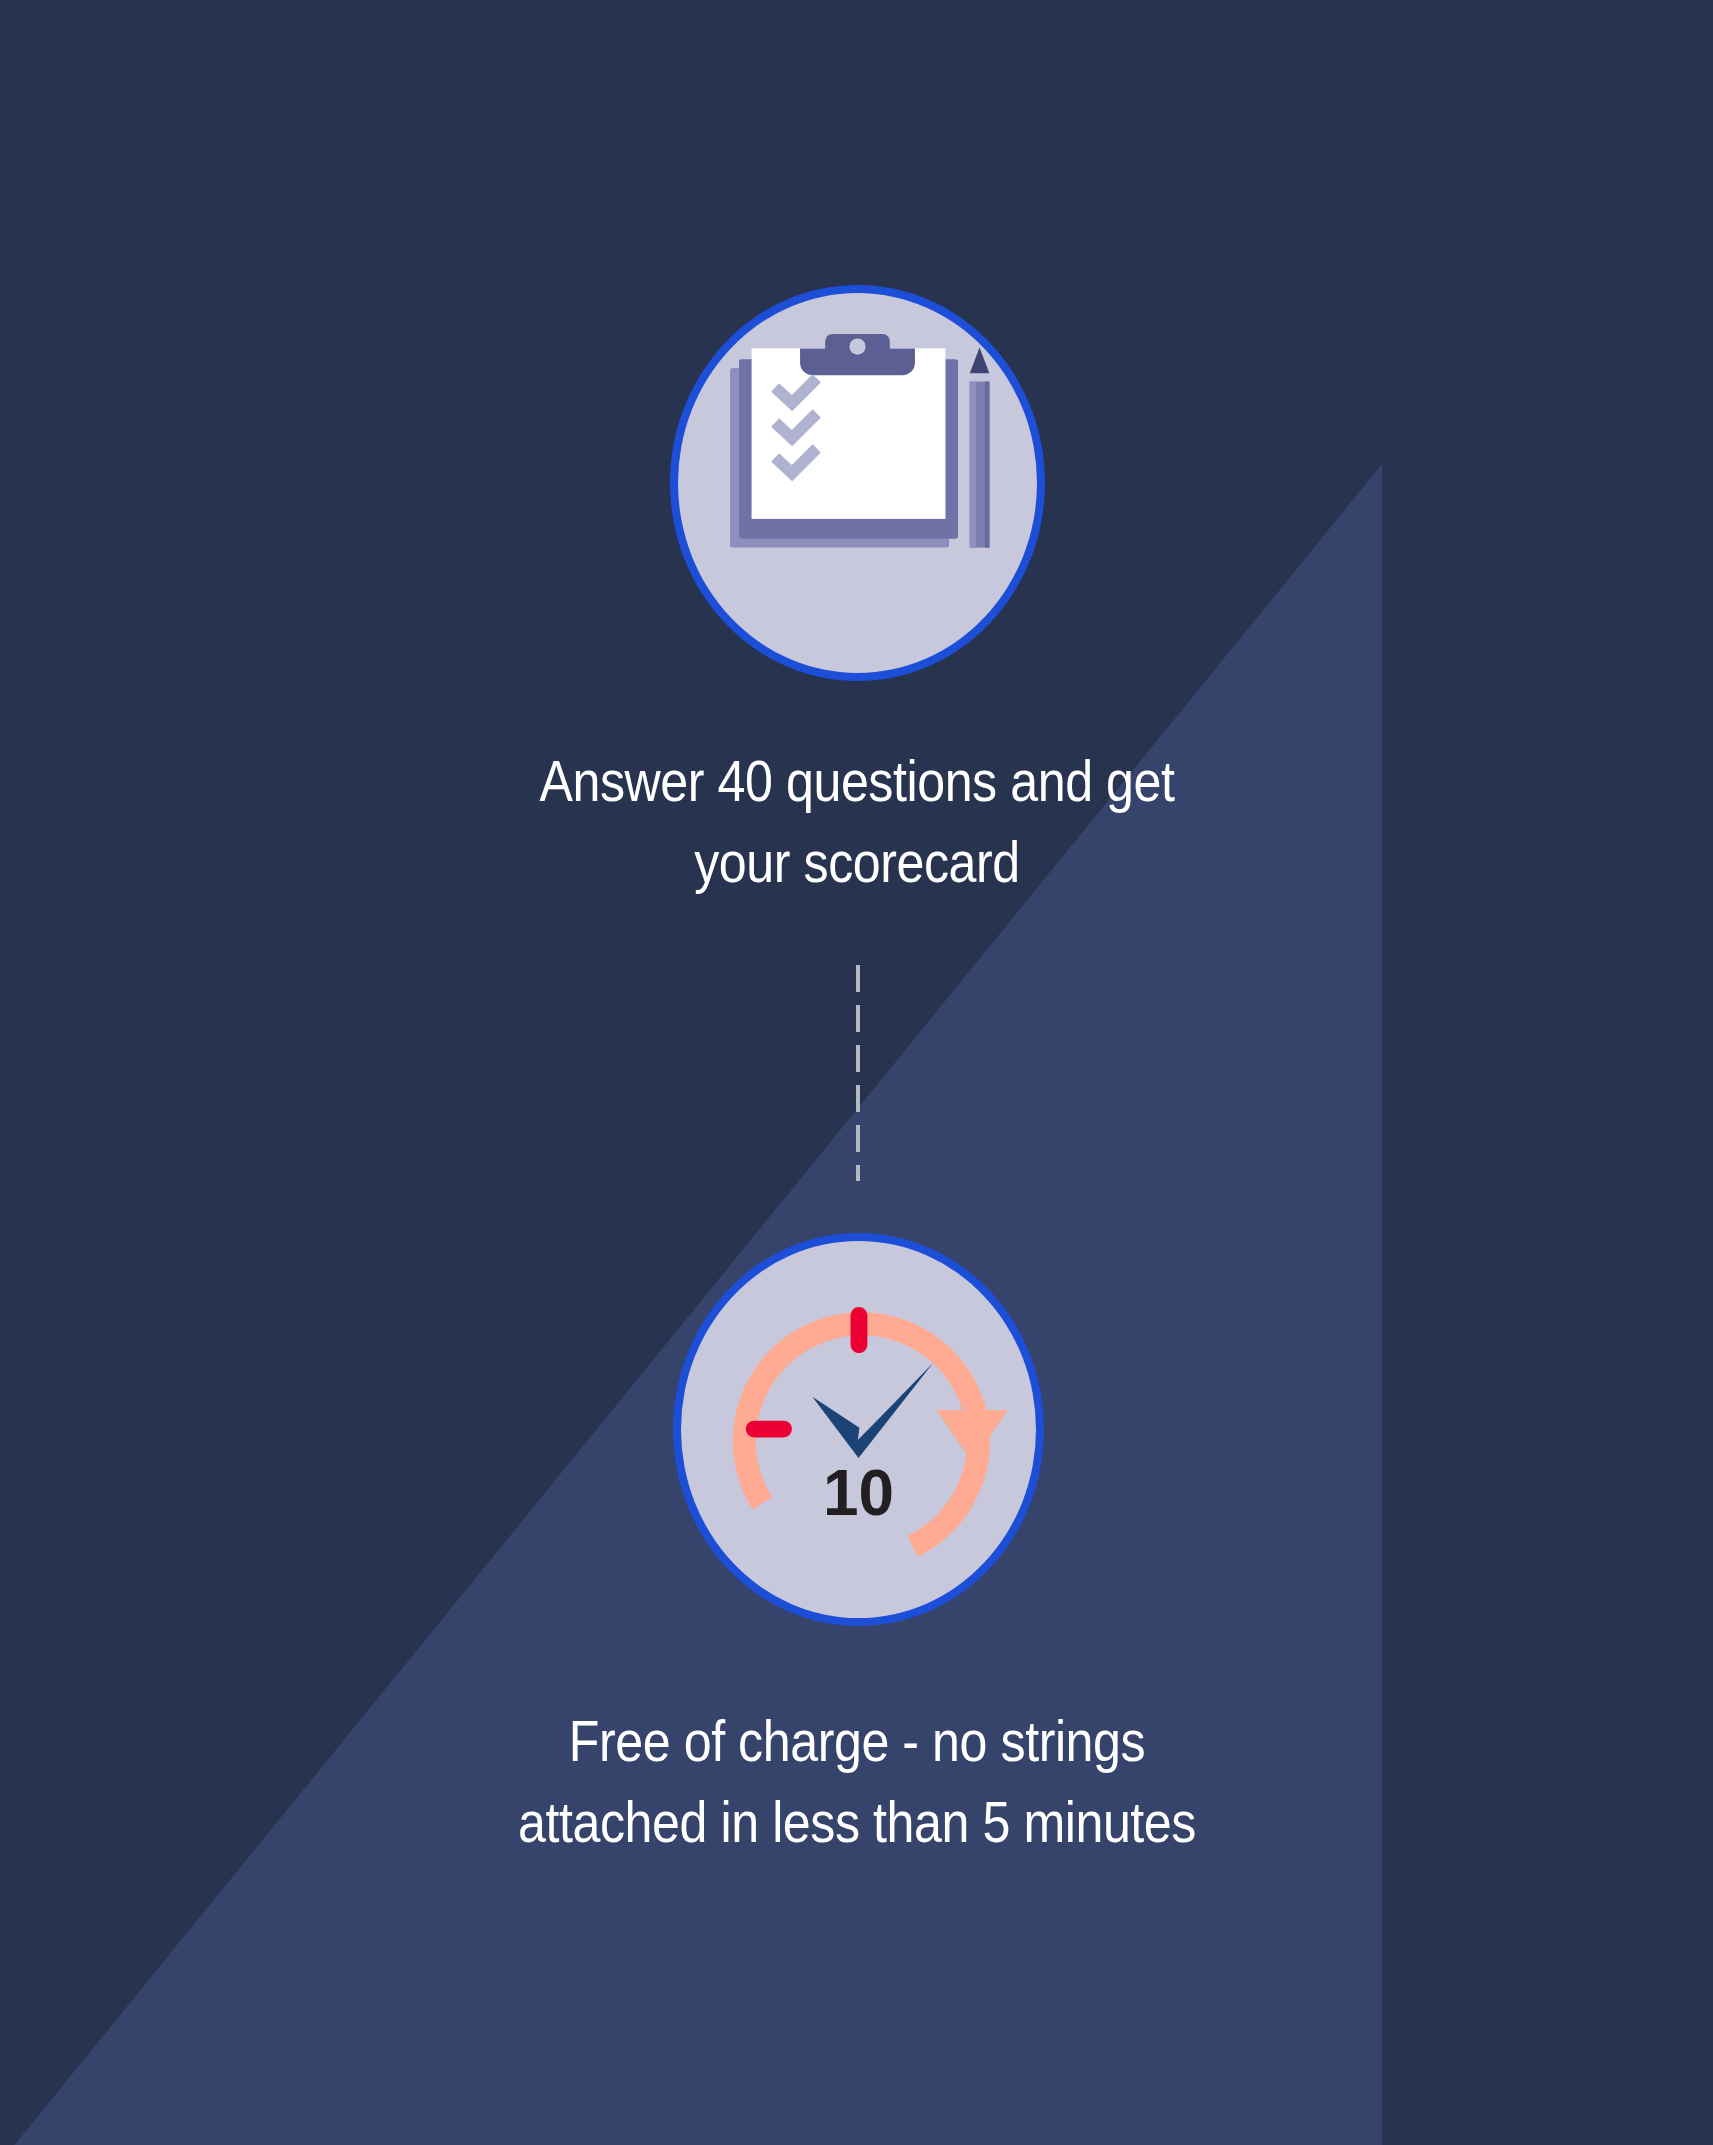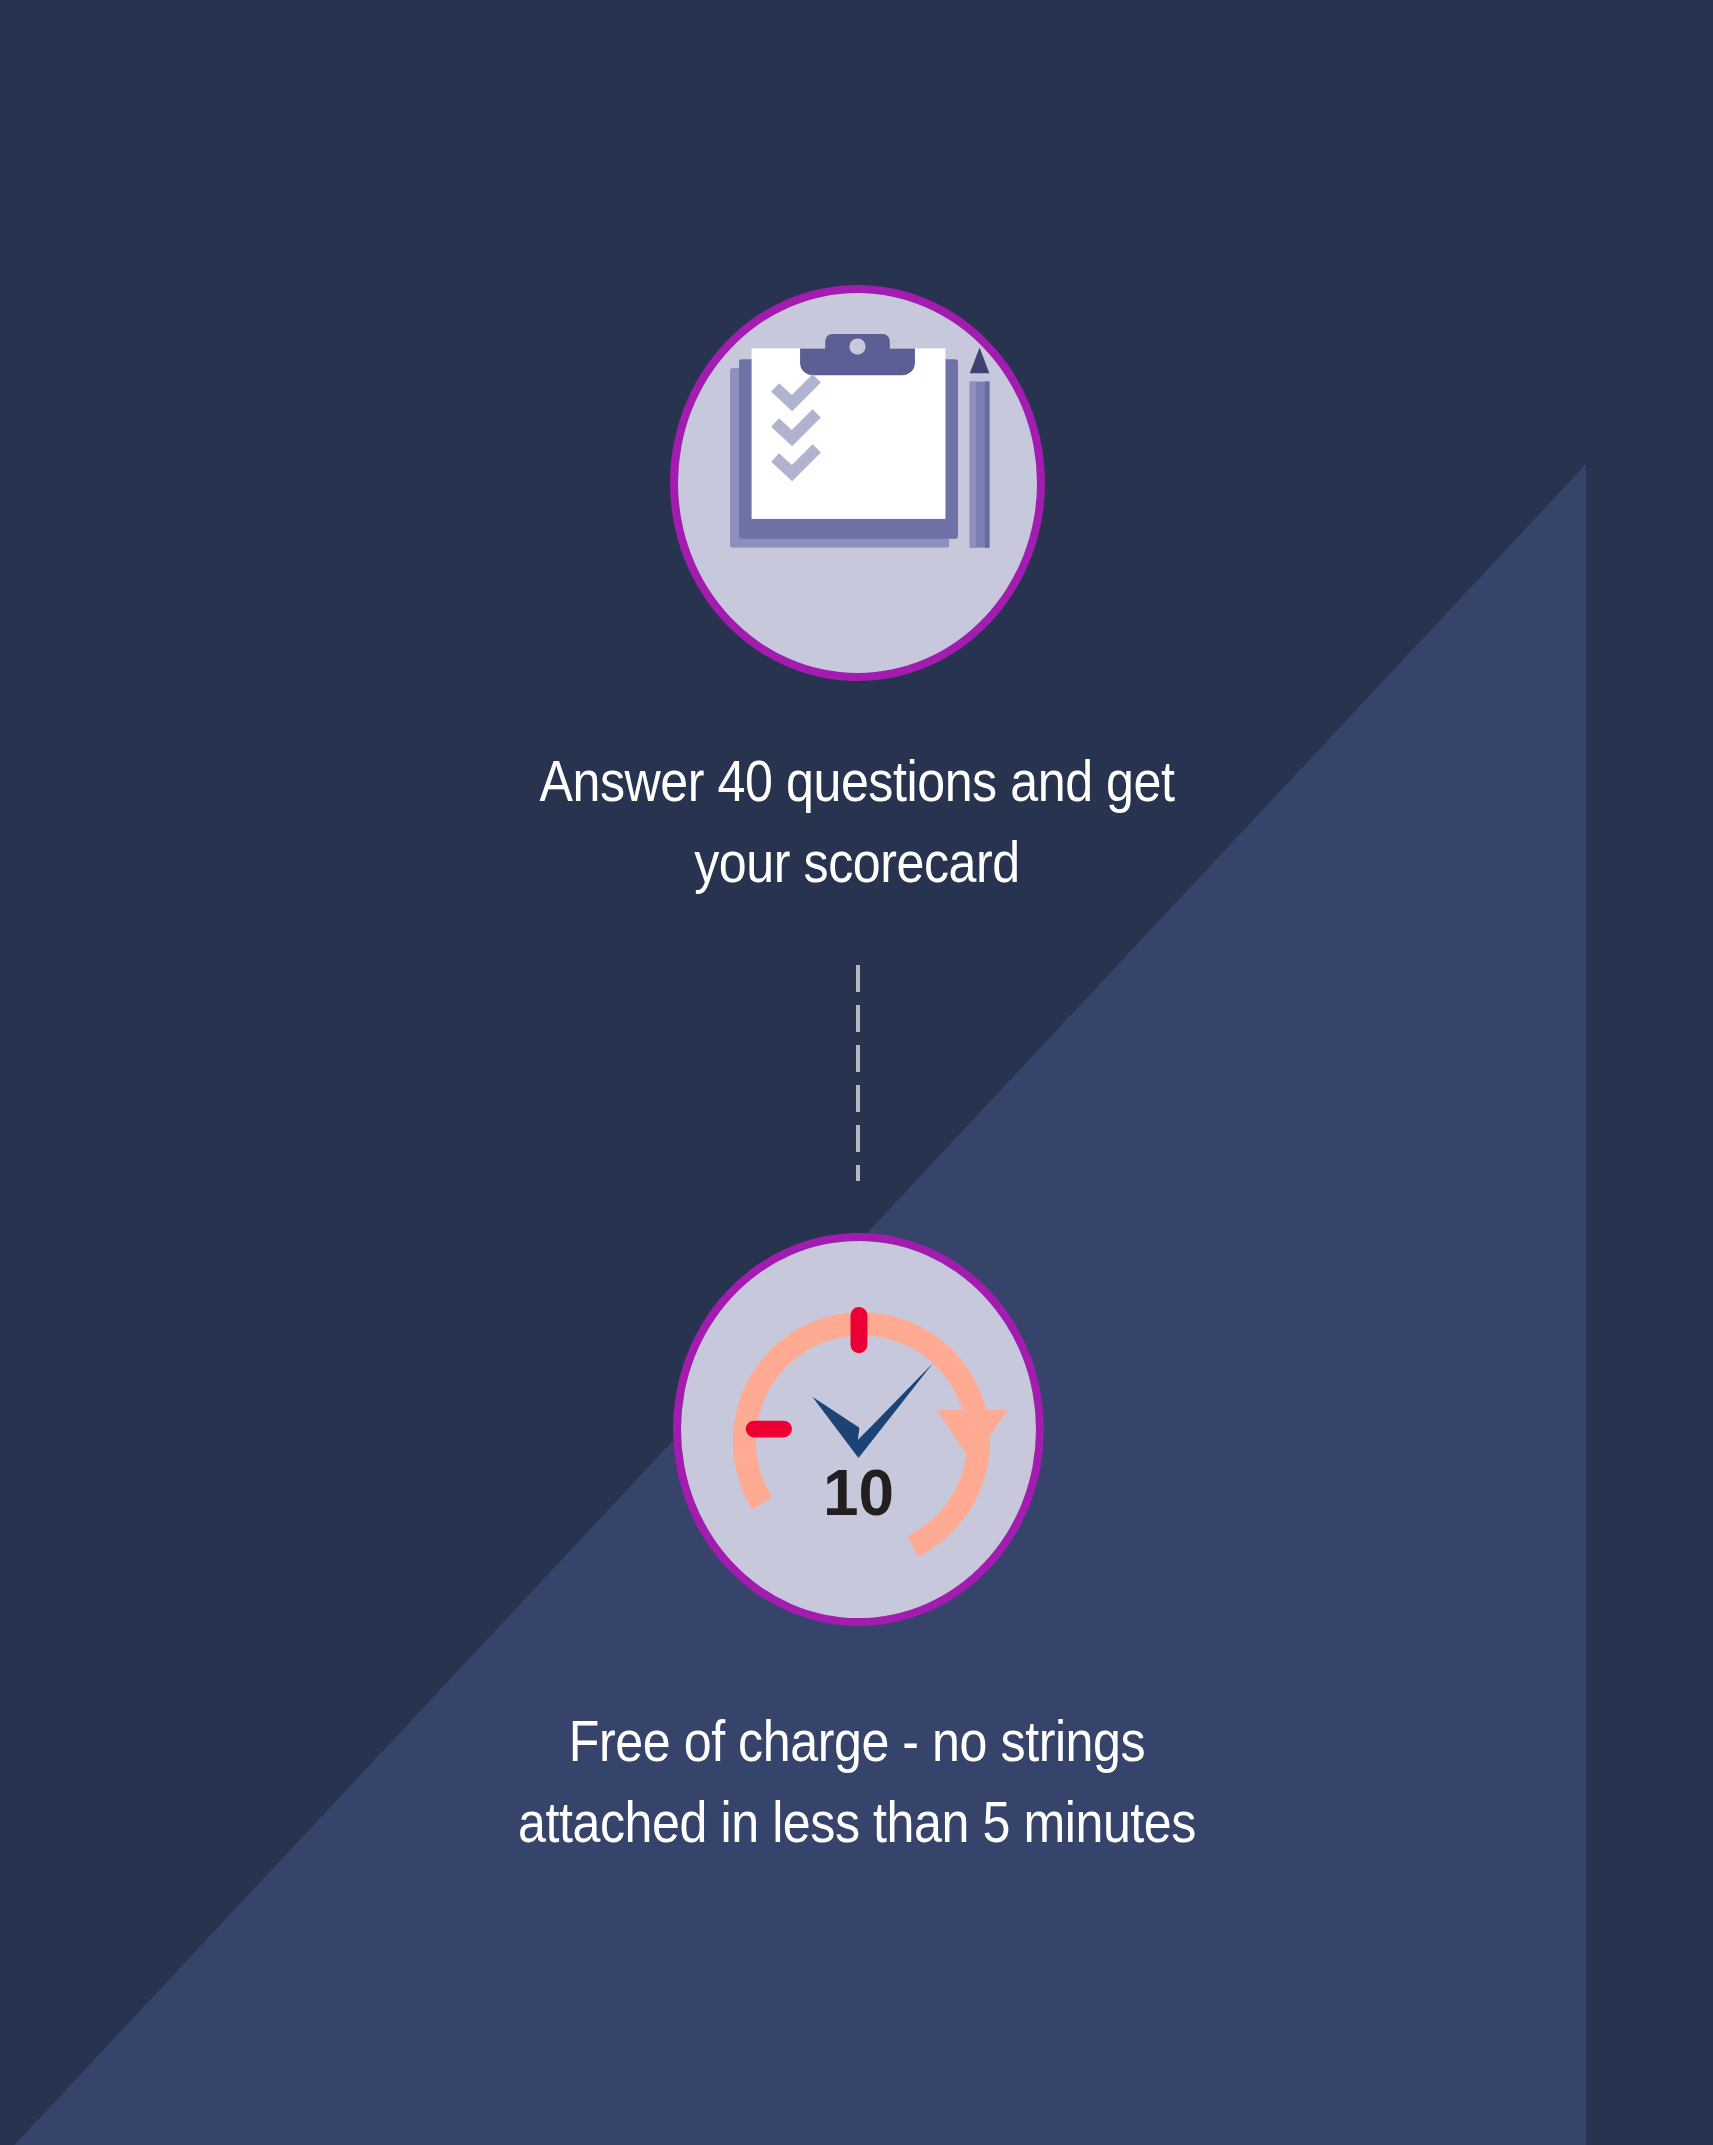--- a/index.html
+++ b/index.html
@@ -9,21 +9,21 @@
   }
   body {
     width: 1714px;
     height: 2146px;
     overflow: hidden;
     font-family: "Liberation Sans", sans-serif;
   }
 
   #page {
     position: relative;
-    width: 1586px;
+    width: 1382px;
     height: 2146px;
     overflow: hidden;
     background: #1d4ed8;
   }
 
   
   .bg-base {
     position: absolute;
     inset: 0;
     background: #283350;
@@ -43,21 +43,21 @@
     width: 1714px;
     height: 2146px;
   }
 
   
   .icon-circle {
     position: absolute;
     border-radius: 50%;
     background: #c7c8dc;
     box-sizing: border-box;
-    border: 8px solid #a21caf;
+    border: 8px solid #1d4ed8;
   }
   #circle-clipboard {
     left: 670px;
     top: 285px;
     width: 375px;
     height: 396px;
   }
   #circle-clock {
     left: 673px;
     top: 1233px;

